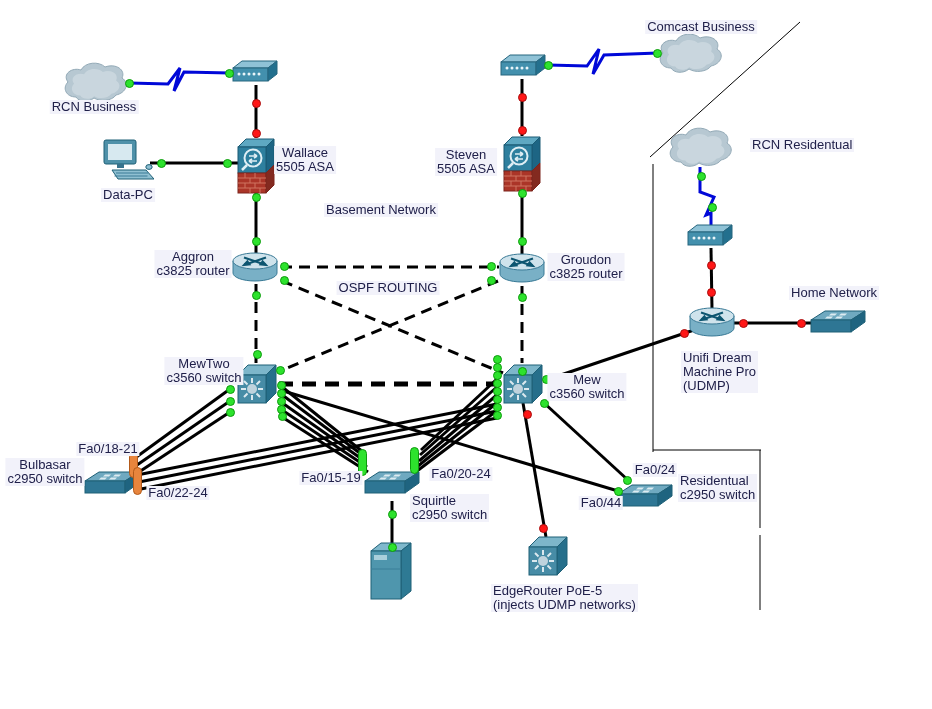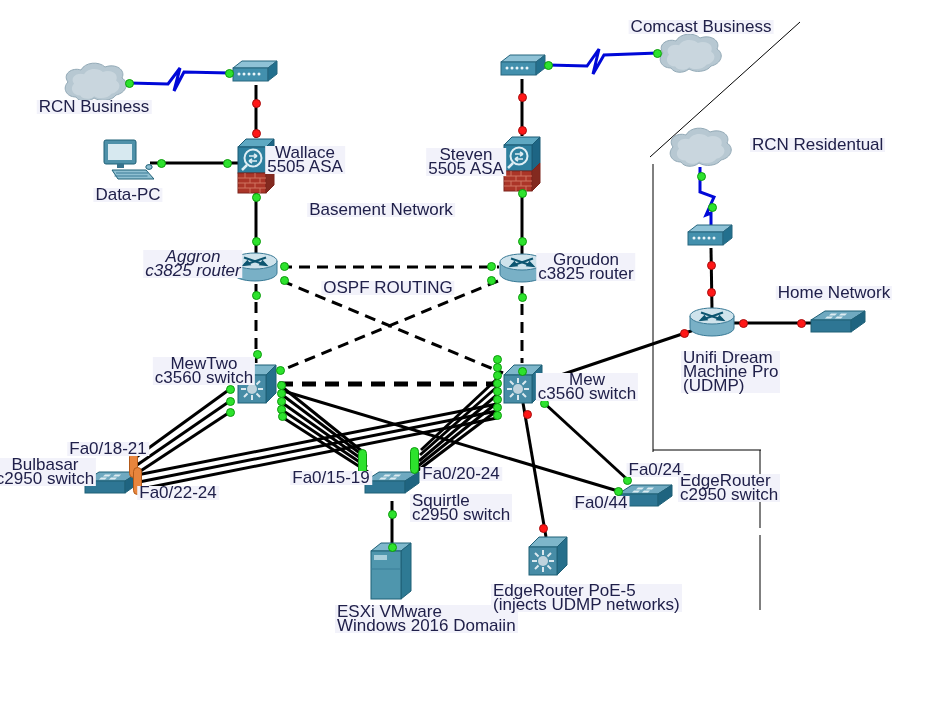--- a/index.html
+++ b/index.html
@@ -6,21 +6,21 @@
   #stage{position:relative;width:932px;height:709px;background:#ffffff;overflow:hidden;
          font-family:"Liberation Sans",sans-serif;}
   #wires{position:absolute;left:0;top:0;z-index:1;}
   .device{position:absolute;z-index:2;}
   .dot{position:absolute;z-index:3;width:9px;height:9px;border-radius:50%;box-sizing:border-box;}
   .dot.g{background:#2de22d;border:1px solid #0d9b0d;}
   .dot.r{background:#ff1717;border:1px solid #a80f0f;}
   .vbar{position:absolute;z-index:3;width:9px;border-radius:5px;box-sizing:border-box;}
   .vbar.o{background:#e8853d;border:1px solid #b35a1a;}
   .vbar.g{background:#2de22d;border:1px solid #0d9b0d;}
-  .lbl{position:absolute;z-index:4;font-size:17px;line-height:14px;color:#20204a;
+  .lbl{position:absolute;z-index:4;font-size:13px;line-height:14px;color:#20204a;
        background:#f2f2fa;padding:0 2px;white-space:nowrap;}
   .lbl.center{text-align:center;transform:translateX(-50%);}
   .lbl.left{text-align:left;}
   polyline.eth{fill:none;stroke:#000;stroke-width:3;}
   polyline.blue{fill:none;stroke:#0008d8;stroke-width:3;}
   polyline.dash{fill:none;stroke:#000;stroke-width:3;stroke-dasharray:11 7;}
   polyline.dashThick{fill:none;stroke:#000;stroke-width:5;stroke-dasharray:14 9;}
   polyline.thin{fill:none;stroke:#000;stroke-width:1;}
 </style>
 </head>
@@ -155,21 +155,21 @@
     <div class="device" style="left: 232px; top: 252px;"><svg width="46" height="30" viewBox="0 0 46 30">
  <path d="M1 9 v12 a22 8 0 0 0 44 0 v-12" fill="#79b0c6" stroke="#3a7a96"></path>
  <ellipse cx="23" cy="9" rx="22" ry="8" fill="#cfe3ec" stroke="#3a7a96"></ellipse>
  <g stroke="#0d5570" stroke-width="2" fill="#0d5570">
   <path d="M12 5.5 L31 12"></path>
           <polygon points="34,13 28.5,12.4 30.6,9.4"></polygon>
   <path d="M34 5.5 L15 12"></path>
           <polygon points="12,13 17.5,12.4 15.4,9.4"></polygon>
  </g>
 </svg></div>
-    <div class="lbl center" style="left: 193px; top: 250px; font-style: italic;">
+    <div class="lbl center" style="left: 193px; top: 250px;">
       <div>Aggron</div>
       <div>c3825 router</div>
     </div>
     <div class="device" style="left: 499px; top: 253px;"><svg width="46" height="30" viewBox="0 0 46 30">
  <path d="M1 9 v12 a22 8 0 0 0 44 0 v-12" fill="#79b0c6" stroke="#3a7a96"></path>
  <ellipse cx="23" cy="9" rx="22" ry="8" fill="#cfe3ec" stroke="#3a7a96"></ellipse>
  <g stroke="#0d5570" stroke-width="2" fill="#0d5570">
   <path d="M12 5.5 L31 12"></path>
           <polygon points="34,13 28.5,12.4 30.6,9.4"></polygon>
   <path d="M34 5.5 L15 12"></path>
@@ -241,21 +241,21 @@
  <rect x="1" y="11" width="40" height="12" fill="#2e7694" stroke="#1f6077"></rect>
  <polygon points="41,11 55,2 55,13 41,23" fill="#1f6480" stroke="#1f6077"></polygon>
  <g fill="#e9f3f7" opacity="0.9">
   <polygon points="21,4.5 27,4.5 25,6.5 19,6.5"></polygon>
           <polygon points="31,4.5 37,4.5 35,6.5 29,6.5"></polygon>
   <polygon points="17,7.5 23,7.5 21,9.5 15,9.5"></polygon>
           <polygon points="27,7.5 33,7.5 31,9.5 25,9.5"></polygon>
  </g>
 </svg></div>
     <div class="lbl left" style="left: 678px; top: 474px;">
-      <div>EdgeRouter</div>
+      <div>Residentual</div>
       <div>c2950 switch</div>
     </div>
     <div class="device" style="left: 810px; top: 309px;"><svg width="56" height="26" viewBox="0 0 56 26">
  <polygon points="1,11 15,2 55,2 41,11" fill="#6fa9c0" stroke="#1f6077"></polygon>
  <rect x="1" y="11" width="40" height="12" fill="#2e7694" stroke="#1f6077"></rect>
  <polygon points="41,11 55,2 55,13 41,23" fill="#1f6480" stroke="#1f6077"></polygon>
  <g fill="#e9f3f7" opacity="0.9">
   <polygon points="21,4.5 27,4.5 25,6.5 19,6.5"></polygon>
           <polygon points="31,4.5 37,4.5 35,6.5 29,6.5"></polygon>
   <polygon points="17,7.5 23,7.5 21,9.5 15,9.5"></polygon>
@@ -265,24 +265,20 @@
     <div class="lbl center" style="left: 834px; top: 286px;">
       <div>Home Network</div>
     </div>
     <div class="device" style="left: 370px; top: 542px;"><svg width="42" height="58" viewBox="0 0 42 58">
  <polygon points="1,9 11,1 41,1 31,9" fill="#7fb8cc" stroke="#1f6077"></polygon>
  <polygon points="31,9 41,1 41,49 31,57" fill="#2e7a94" stroke="#1f6077"></polygon>
  <rect x="1" y="9" width="30" height="48" fill="#4f96ad" stroke="#1f6077"></rect>
  <rect x="4" y="13" width="13" height="5" fill="#a9cfdb"></rect>
  <path d="M1 27 h30" stroke="#3a7f98" stroke-width="1"></path>
 </svg></div>
-    <div class="lbl left" style="left: 335px; top: 605px;">
-      <div>ESXi VMware</div>
-      <div>Windows 2016 Domaiin</div>
-    </div>
     <div class="device" style="left: 528px; top: 536px;"><svg width="40" height="40" viewBox="0 0 40 40">
  <polygon points="1,11 11,1 39,1 29,11" fill="#7db6ca" stroke="#1f6077"></polygon>
  <polygon points="29,11 39,1 39,29 29,39" fill="#266f8b" stroke="#1f6077"></polygon>
  <rect x="1" y="11" width="28" height="28" fill="#478ca6" stroke="#1f6077"></rect>
  <circle cx="15" cy="25" r="5" fill="#bfd3dd"></circle>
  <g stroke="#dce9ef" stroke-width="2">
   <path d="M15 14 v5 M15 31 v5 M4 25 h5 M21 25 h5 M7 17 l3.5 3.5 M19.5 29.5 l3.5 3.5 M23 17 l-3.5 3.5 M10.5 29.5 l-3.5 3.5"></path>
  </g>
 </svg></div>
     <div class="lbl left" style="left: 491px; top: 584px;">

